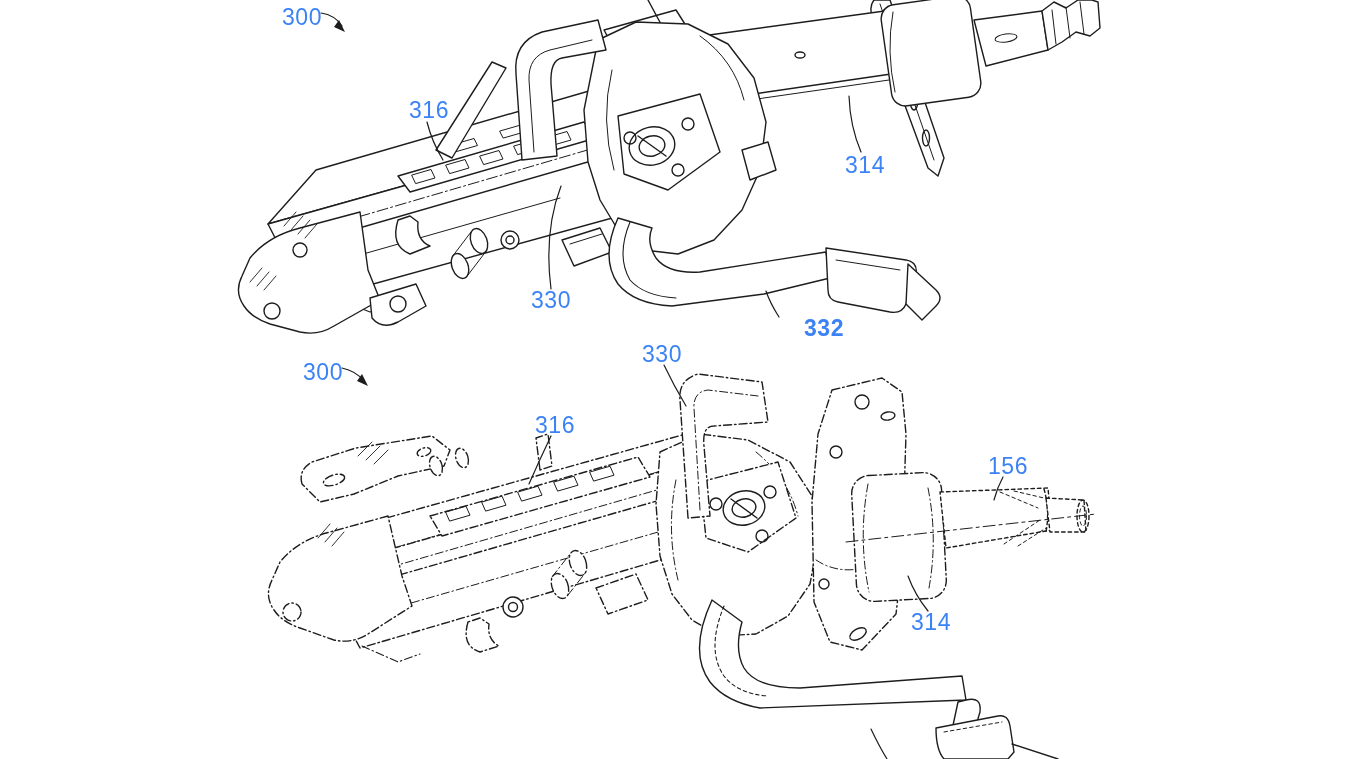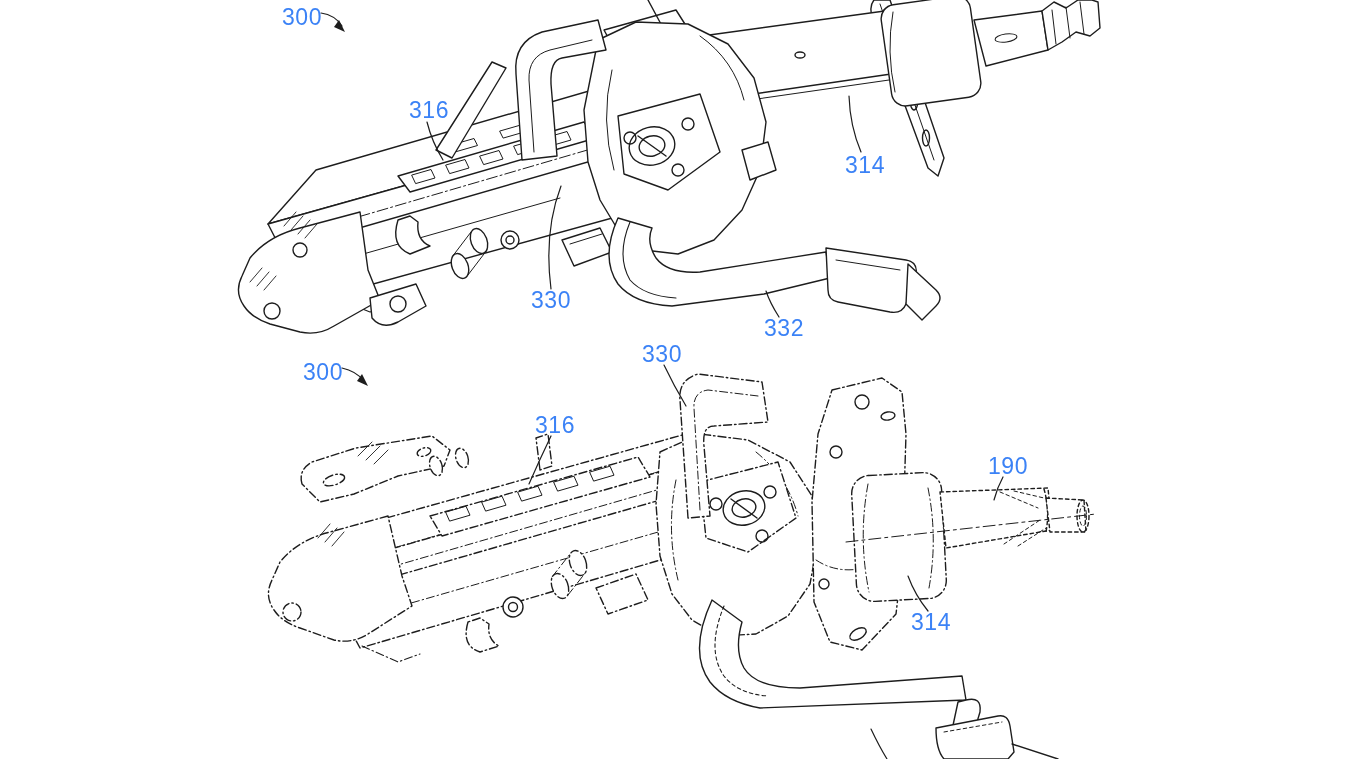--- a/index.html
+++ b/index.html
@@ -3,21 +3,21 @@
 <meta charset="utf-8">
 <style>
   html,body{margin:0;padding:0;background:#ffffff;}
   .page{position:relative;width:1349px;height:759px;background:#ffffff;overflow:hidden;
         font-family:"Liberation Sans",sans-serif;}
   svg.art{position:absolute;left:0;top:0;}
   .ref{position:absolute;transform:translate(-50%,-50%);font-size:23px;color:#3b82f6;
        letter-spacing:0.5px;white-space:nowrap;user-select:none;}
   
   .t300{left:302px;top:17px;} .t316{left:429px;top:110px;} .t314{left:865px;top:165px;}
-  .t330{left:551px;top:300px;} .t332{left:784px;top:328px;}
+  .t330{left:551px;top:300px;} .t332{left:824px;top:328px;font-weight:bold;}
   .b300{left:323px;top:372px;} .b330{left:662px;top:354px;} .b316{left:555px;top:425px;}
   .b312{left:1008px;top:466px;} .b314{left:931px;top:622px;}
 </style>
 </head>
 <body>
 
 <div class="page">
 
 <svg class="art" width="1349" height="759" viewBox="0 0 1349 759" stroke="#1d1d1d" fill="none" stroke-width="1.4" stroke-linejoin="round" stroke-linecap="round">
 
@@ -224,16 +224,16 @@
 
 <div class="ref t300">300</div>
 <div class="ref t316">316</div>
 <div class="ref t314">314</div>
 <div class="ref t330">330</div>
 <div class="ref t332">332</div>
 
 <div class="ref b300">300</div>
 <div class="ref b330">330</div>
 <div class="ref b316">316</div>
-<div class="ref b312">190</div>
+<div class="ref b312">156</div>
 <div class="ref b314">314</div>
 
 </div>
 
 </body></html>

